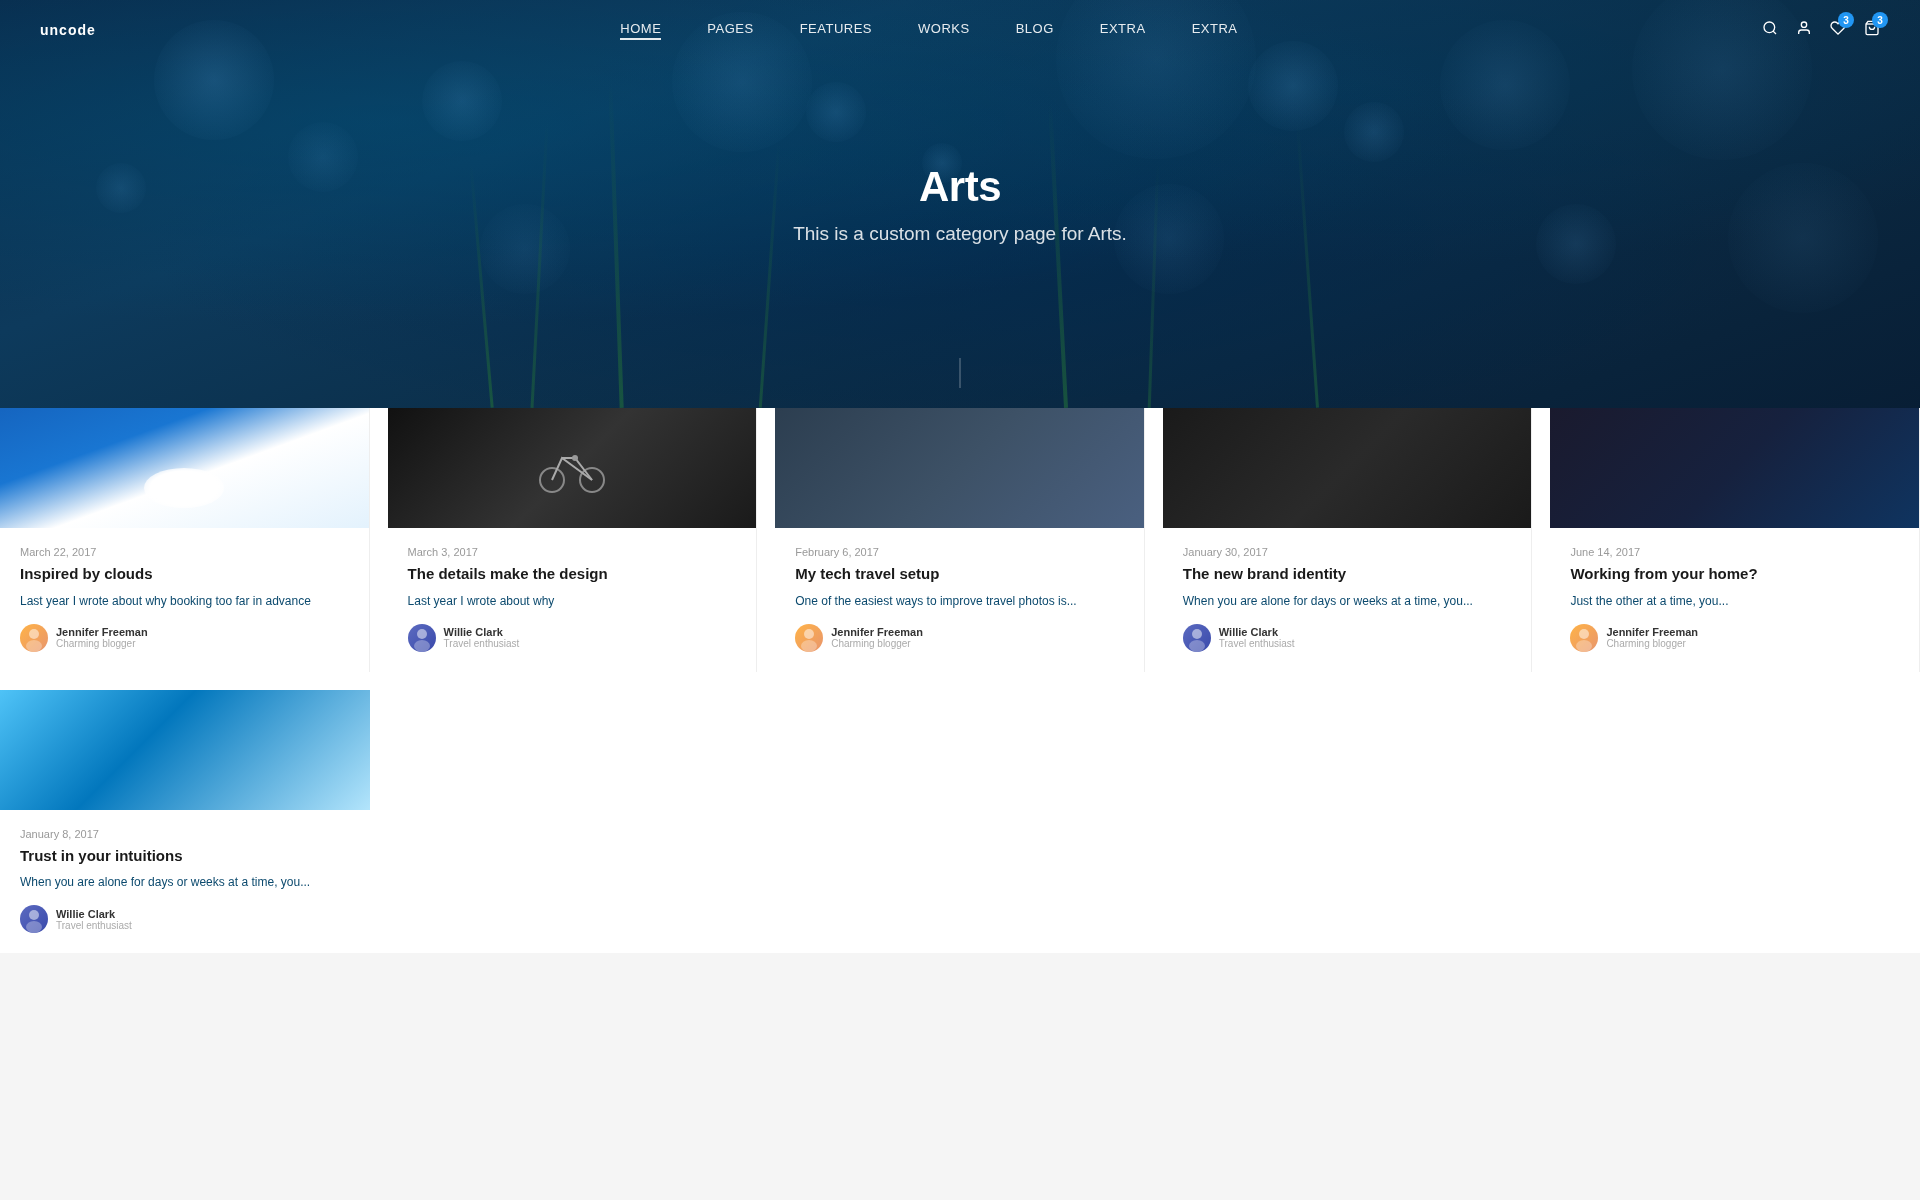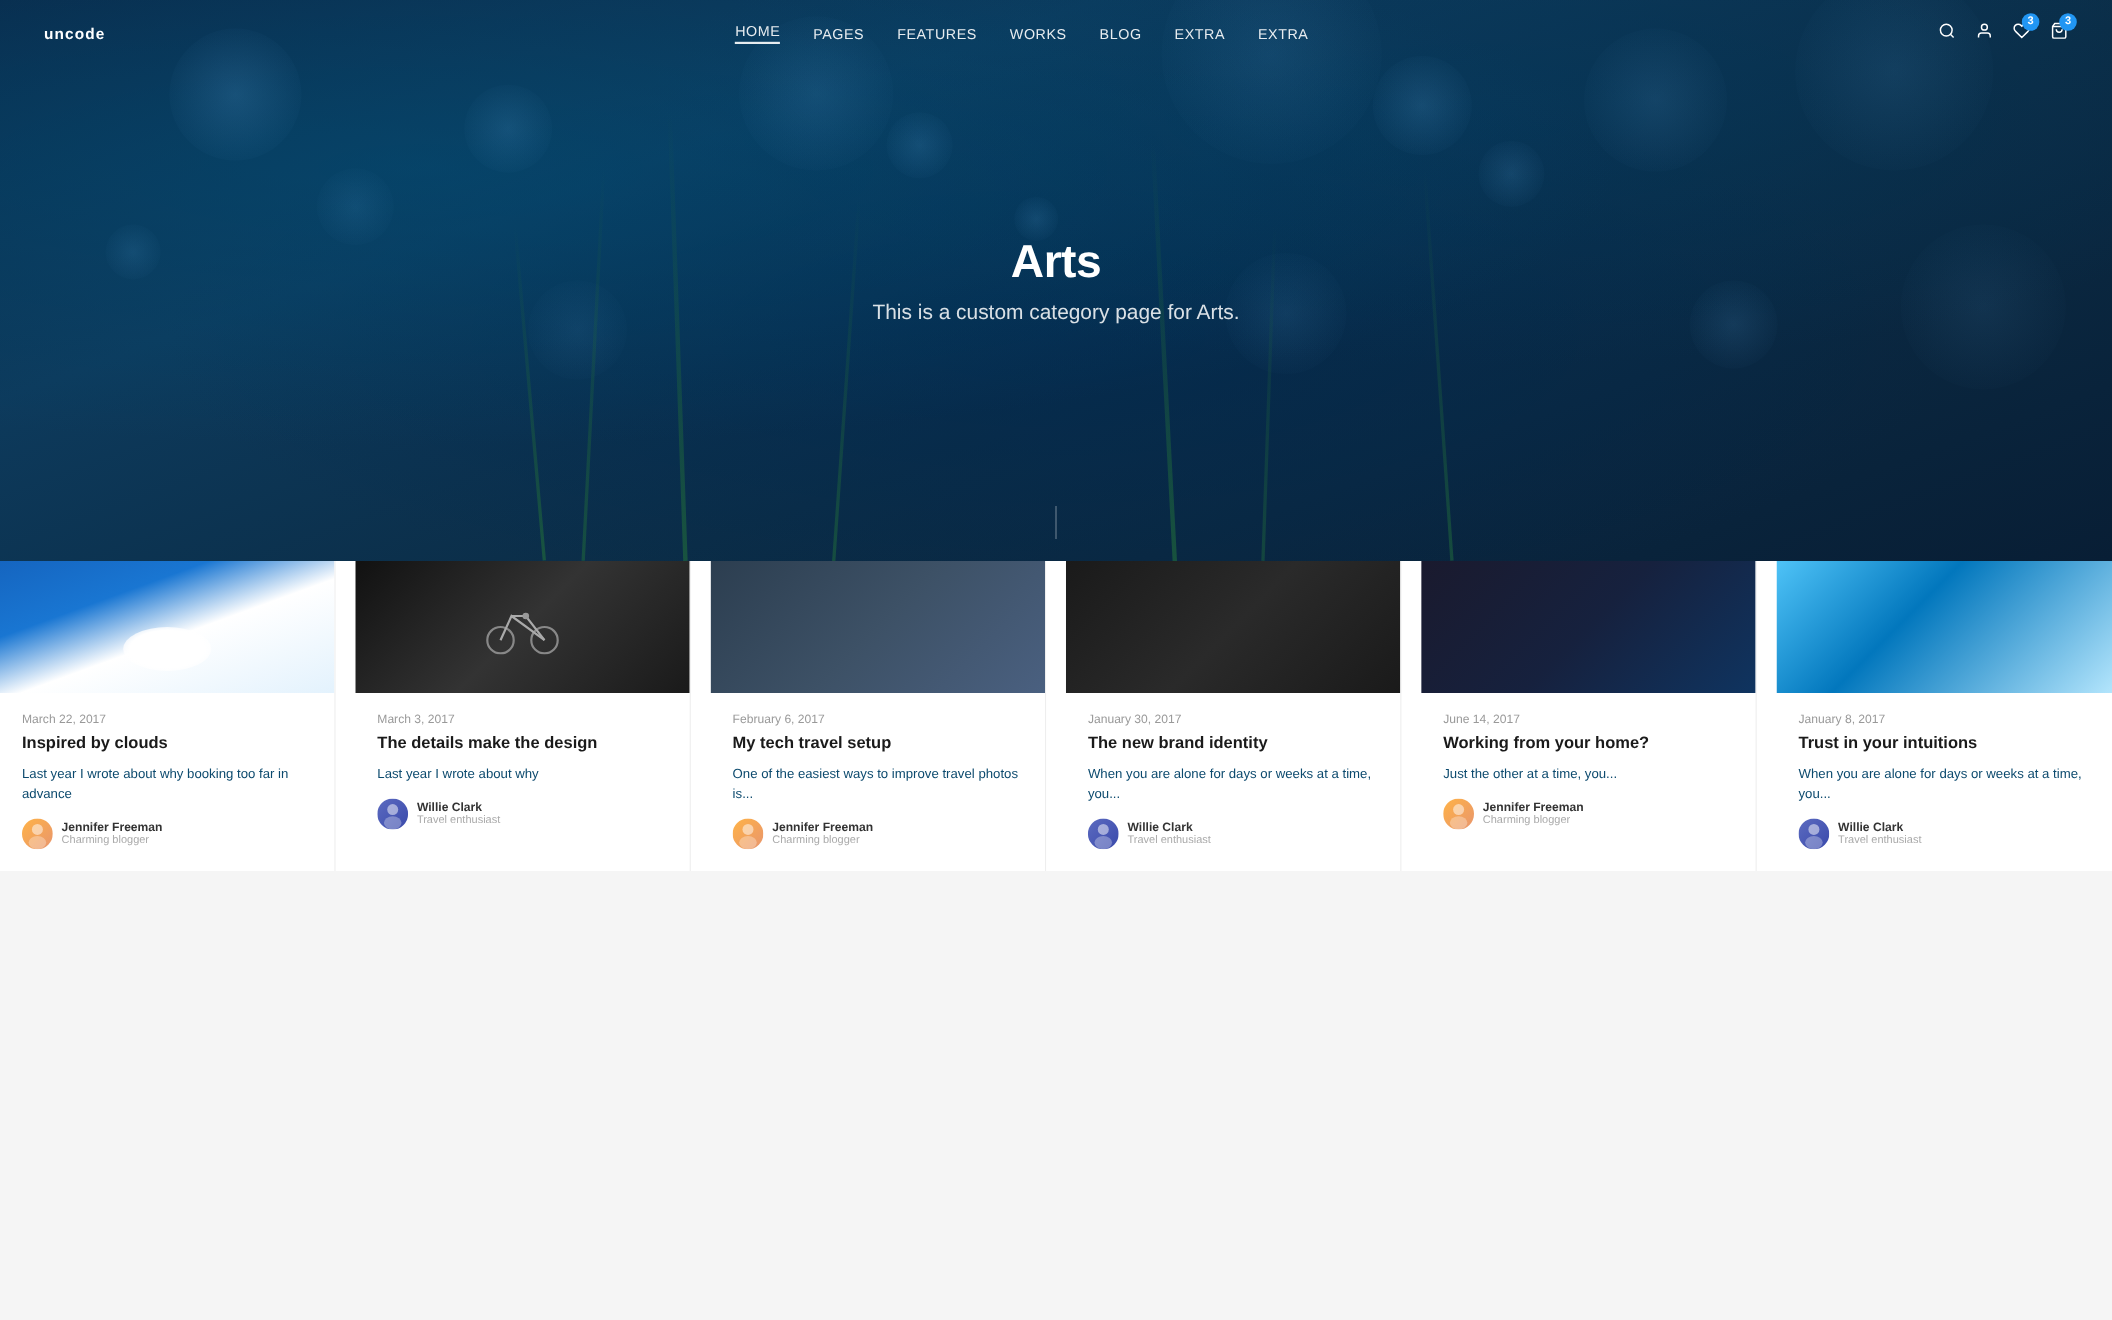--- a/index.html
+++ b/index.html
@@ -17,21 +17,21 @@
       height: 60px;
       background: transparent;
     }
     .logo {
       color: #fff;
       font-size: 14px;
       font-weight: 600;
       letter-spacing: 1px;
       text-decoration: none;
     }
-    nav { display: flex; align-items: center; gap: 30px; }
+    nav { display: flex; gap: 46px; }
     nav a {
       color: #fff;
       text-decoration: none;
       font-size: 13px;
       font-weight: 500;
       letter-spacing: 0.5px;
       opacity: 0.9;
     }
     nav a.active { border-bottom: 2px solid #fff; padding-bottom: 2px; }
     .header-icons { display: flex; align-items: center; gap: 18px; }
@@ -50,21 +50,21 @@
       width: 16px; height: 16px;
       font-size: 10px;
       display: flex; align-items: center; justify-content: center;
       font-weight: 700;
     }
 
     
     .hero {
       position: relative;
       width: 100%;
-      height: 510px;
+      height: 408px;
       overflow: hidden;
       display: flex;
       align-items: center;
       justify-content: center;
       flex-direction: column;
     }
     .hero-bg {
       position: absolute;
       inset: 0;
       background:
@@ -119,21 +119,21 @@
       background: rgba(255,255,255,0.4);
     }
 
     
     .posts-section {
       background: #fff;
       padding: 0;
     }
     .posts-grid {
       display: grid;
-      grid-template-columns: repeat(6, 1fr);
+      grid-template-columns: repeat(5, 1fr);
       gap: 18px;
     }
     .post-card {
       background: #fff;
       border-right: 1px solid #eee;
       overflow: hidden;
     }
     .post-card:last-child { border-right: none; }
     .post-thumb {
       width: 100%;

